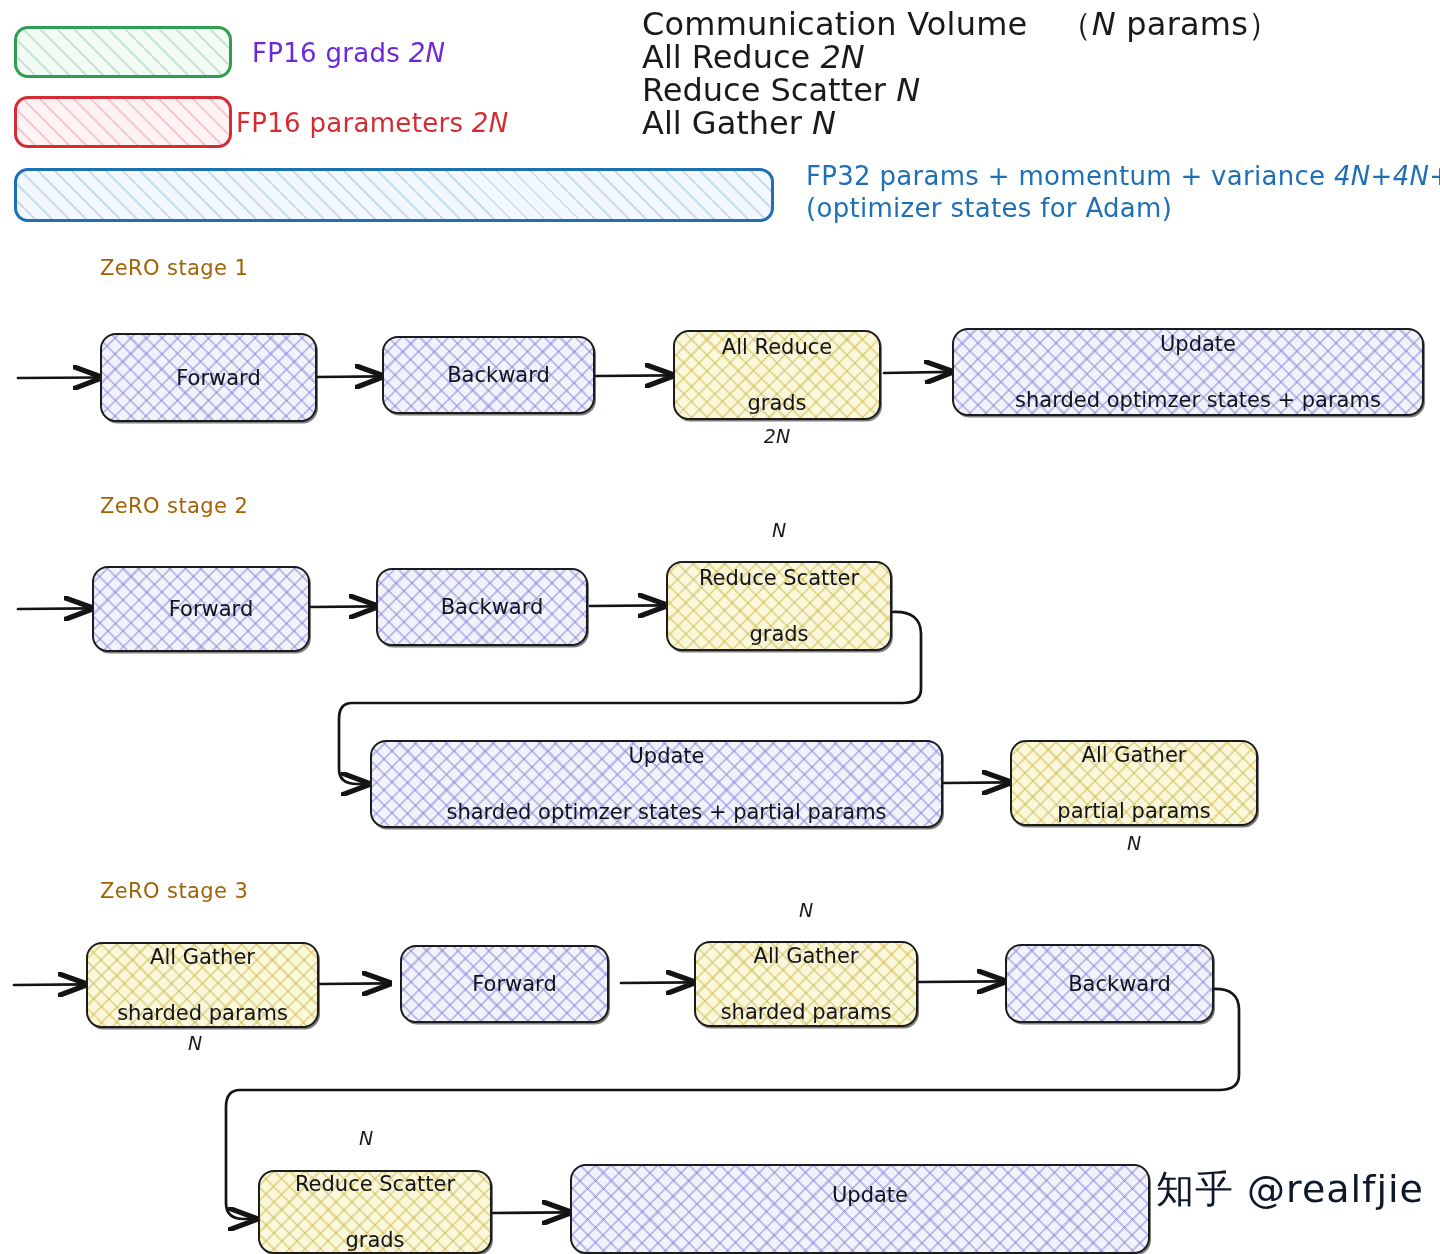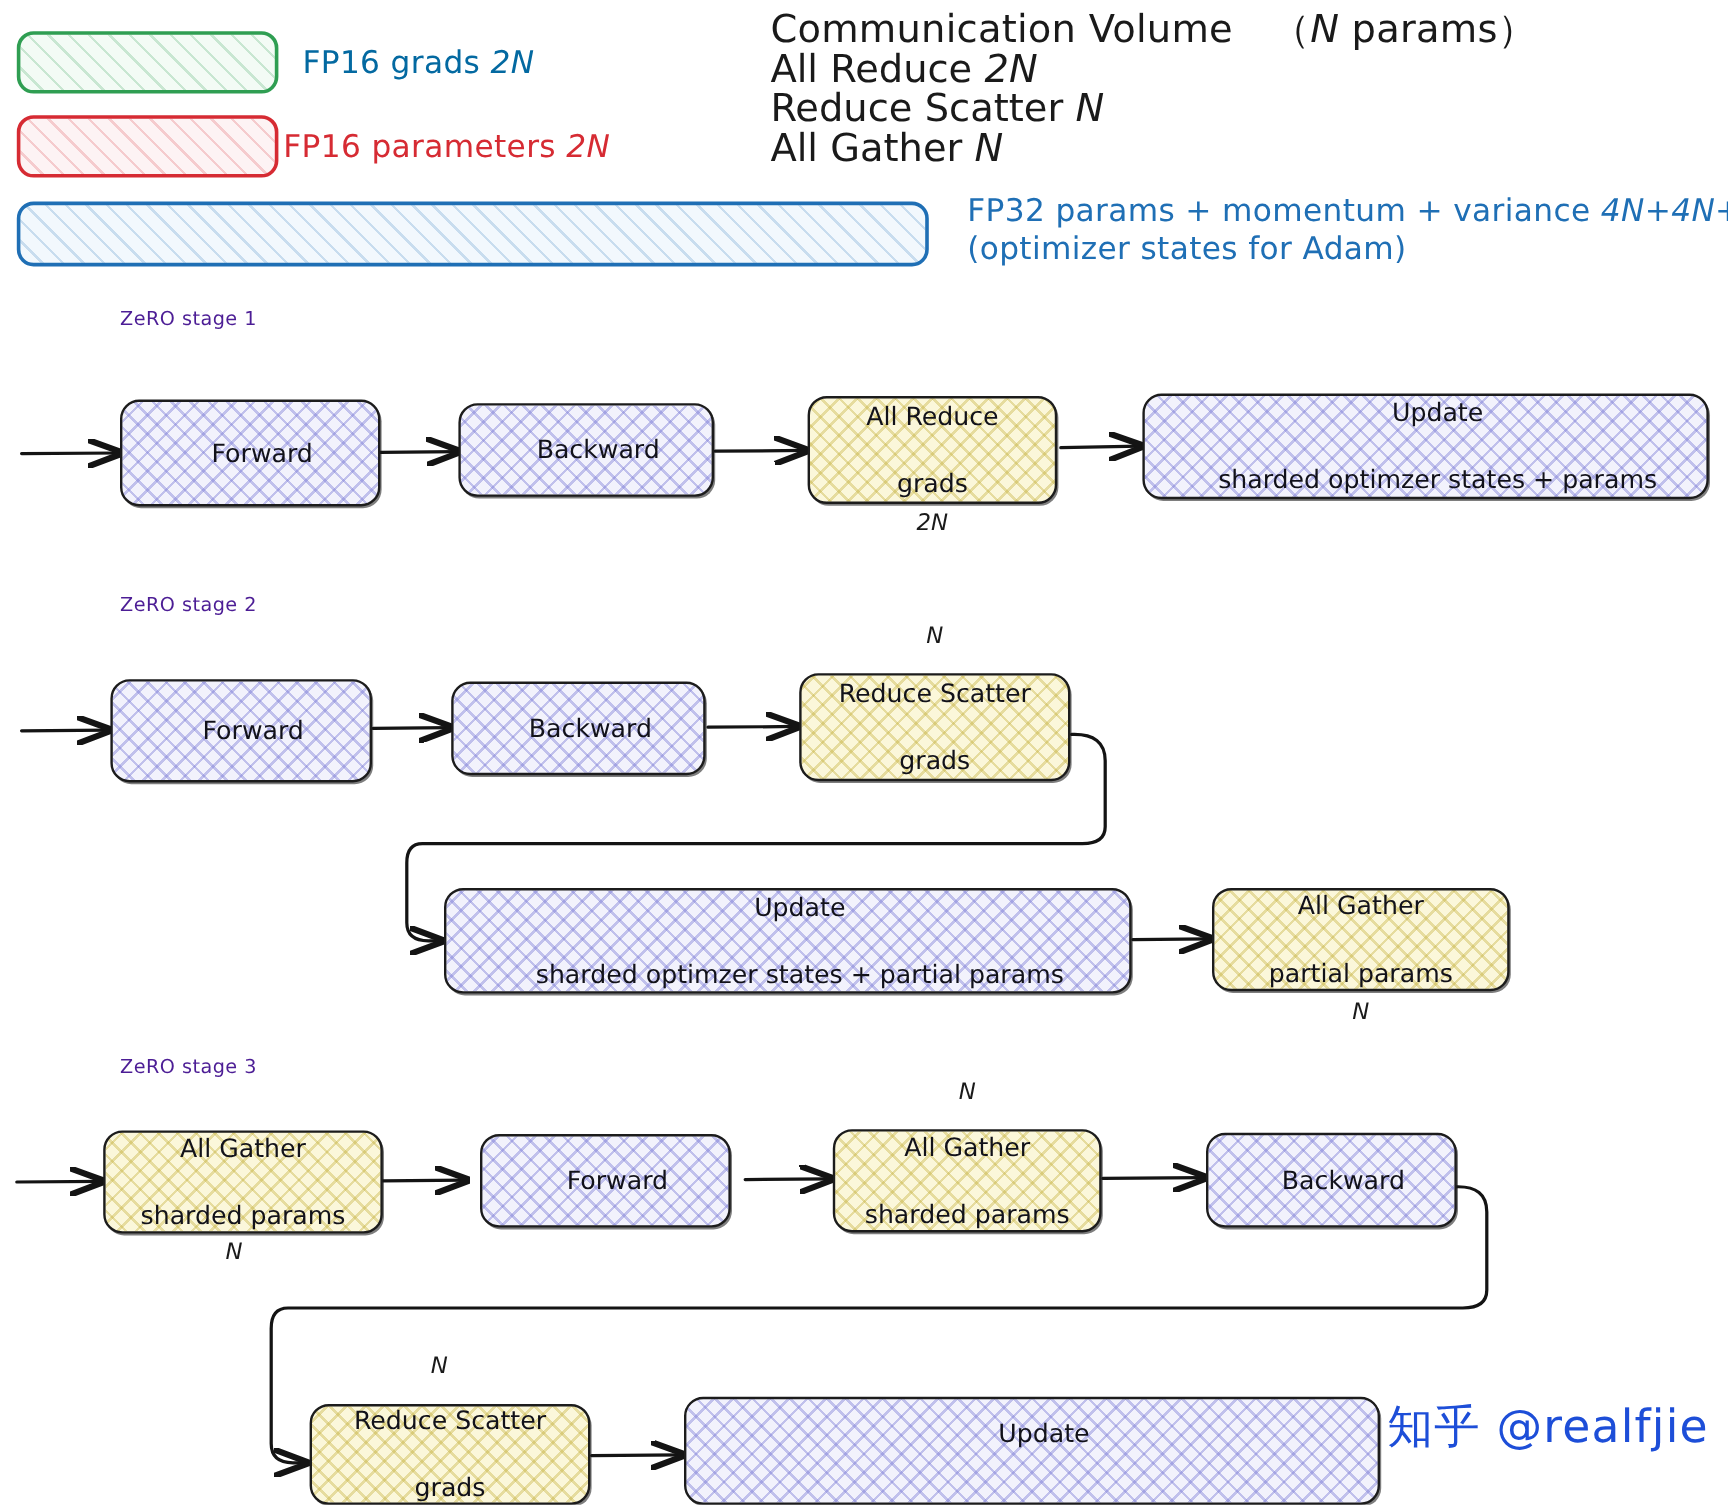--- a/index.html
+++ b/index.html
@@ -37,36 +37,36 @@
     border:3px solid #1f6fb5;
     background:
       repeating-linear-gradient(45deg,
         rgba(31,111,181,.20) 0px, rgba(31,111,181,.20) 2px,
         rgba(31,111,181,0) 2px, rgba(31,111,181,0) 12px),
       #f2f8fd;
   }
   .legend-label{
     position:absolute;font-size:26px;letter-spacing:.3px;white-space:nowrap;
   }
-  .legend-label.green{left:252px;top:38px;color:#0369a1;}
+  .legend-label.green{left:252px;top:38px;color:#6d28d9;}
   .legend-label.red{left:236px;top:108px;color:#d62b33;}
   .legend-label.blue{left:806px;top:160px;color:#1f6fb5;line-height:32px;}
   .legend-label em{font-style:italic;}
 
   
   .comm{
     position:absolute;left:642px;top:8px;font-size:32px;line-height:33px;
     color:#1a1a1a;white-space:nowrap;
   }
   .comm .hdr{letter-spacing:.2px;}
   .comm em{font-style:italic;}
 
   
   .stage-label{
-    position:absolute;font-size:16px;color:#4c1d95;letter-spacing:.4px;
+    position:absolute;font-size:21px;color:#a16207;letter-spacing:.4px;
   }
 
   
   .node{
     position:absolute;box-sizing:border-box;
     border:2.6px solid #1c1c1c;border-radius:16px;
     display:flex;align-items:center;justify-content:center;
     text-align:center;font-size:21px;line-height:28px;color:#12121a;
     padding:4px 10px;
     box-shadow:1.5px 2px 0 -0.5px rgba(20,20,20,.55);
@@ -99,21 +99,21 @@
     position:absolute;font-size:19px;font-style:italic;color:#1a1a1a;
     text-align:center;
   }
 
   
   #wires{position:absolute;left:0;top:0;width:1440px;height:1254px;pointer-events:none;}
 
   
   .watermark{
     position:absolute;right:16px;top:1164px;
-    font-size:38px;color:#1d4ed8;letter-spacing:1px;white-space:nowrap;
+    font-size:38px;color:#0f172a;letter-spacing:1px;white-space:nowrap;
   }
 </style>
 </head>
 <body>
 
 <svg id="wires" viewBox="0 0 1440 1254" xmlns="http://www.w3.org/2000/svg">
   <defs>
     <marker id="ah" markerWidth="11" markerHeight="9" refX="9.5" refY="4.5" orient="auto">
       <path d="M0,0.4 L11,4.5 L0,8.6" fill="none" stroke="#141414" stroke-width="1.9" stroke-linecap="round" stroke-linejoin="round"></path>
     </marker>

